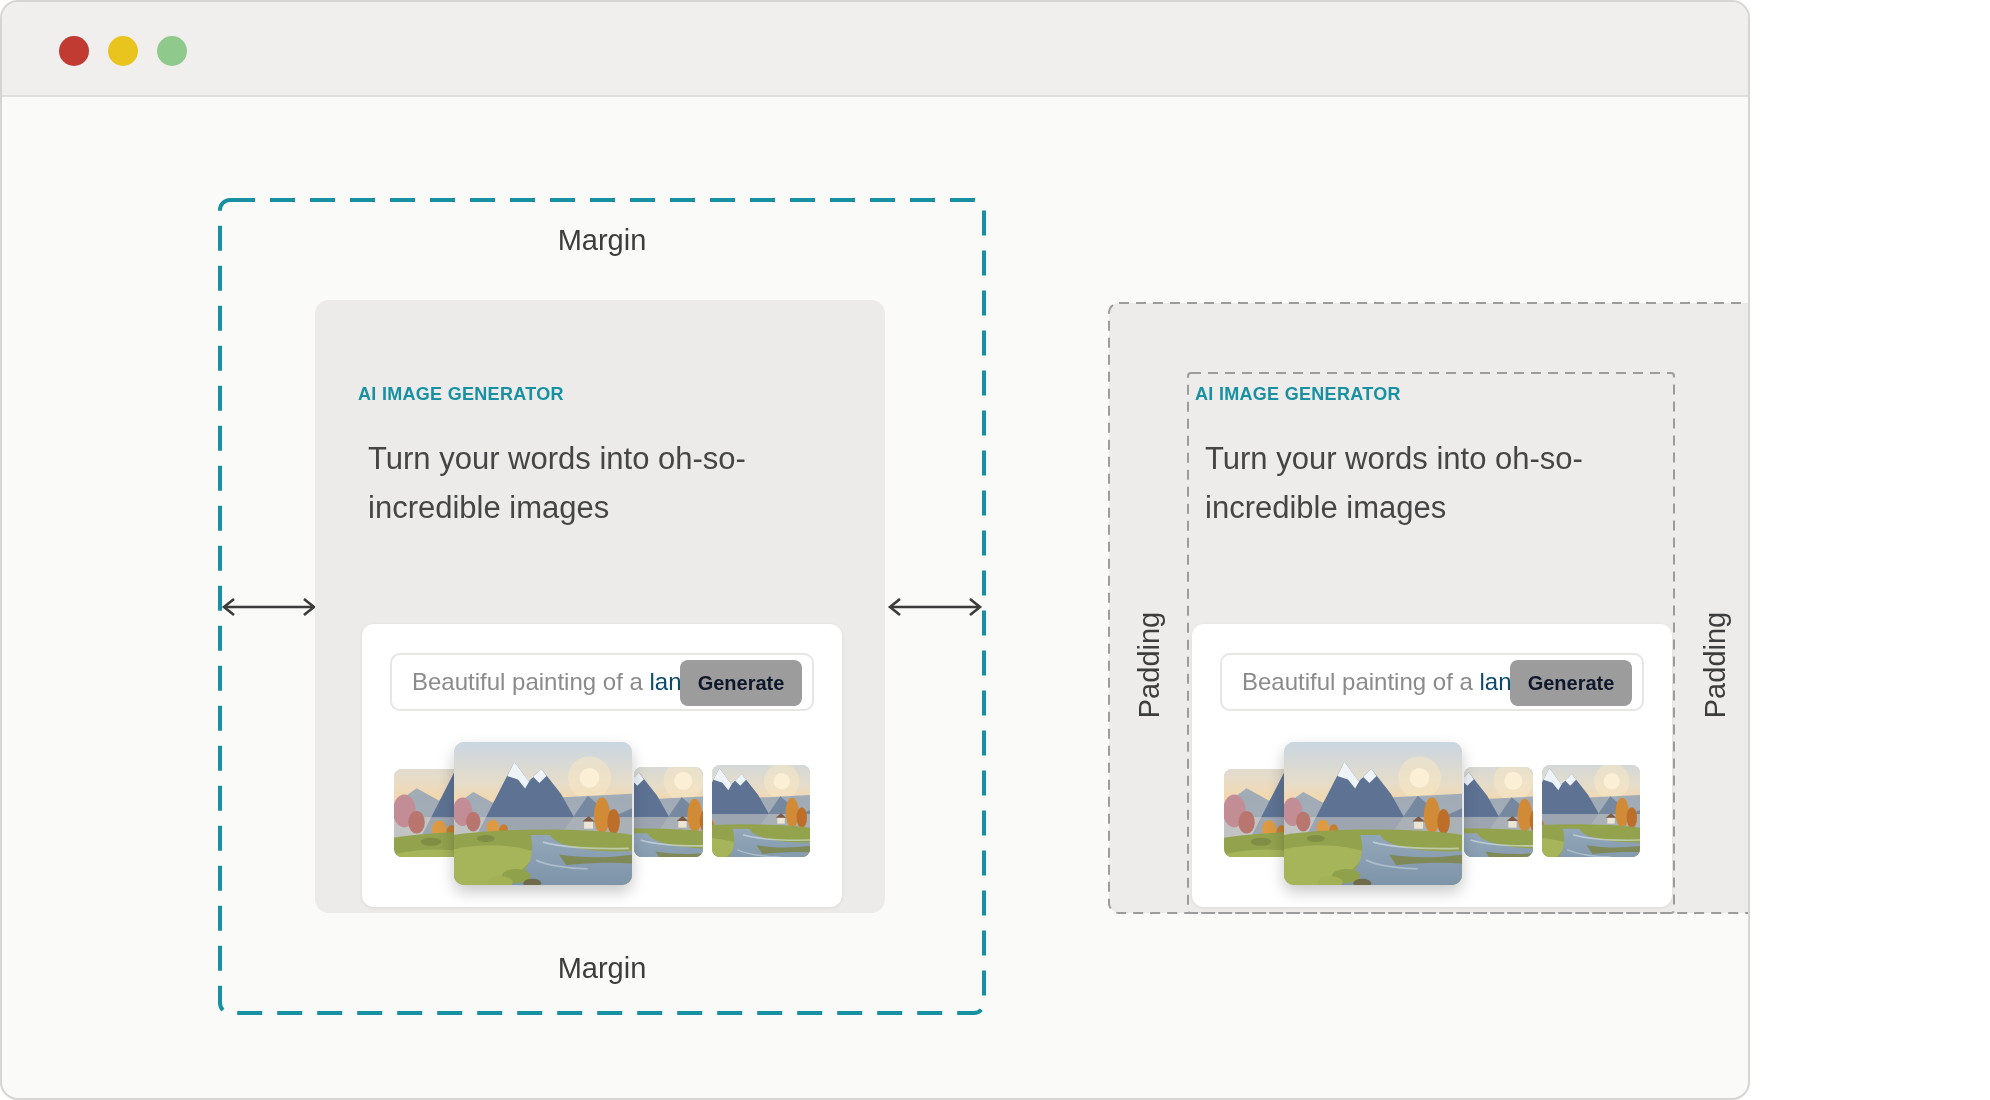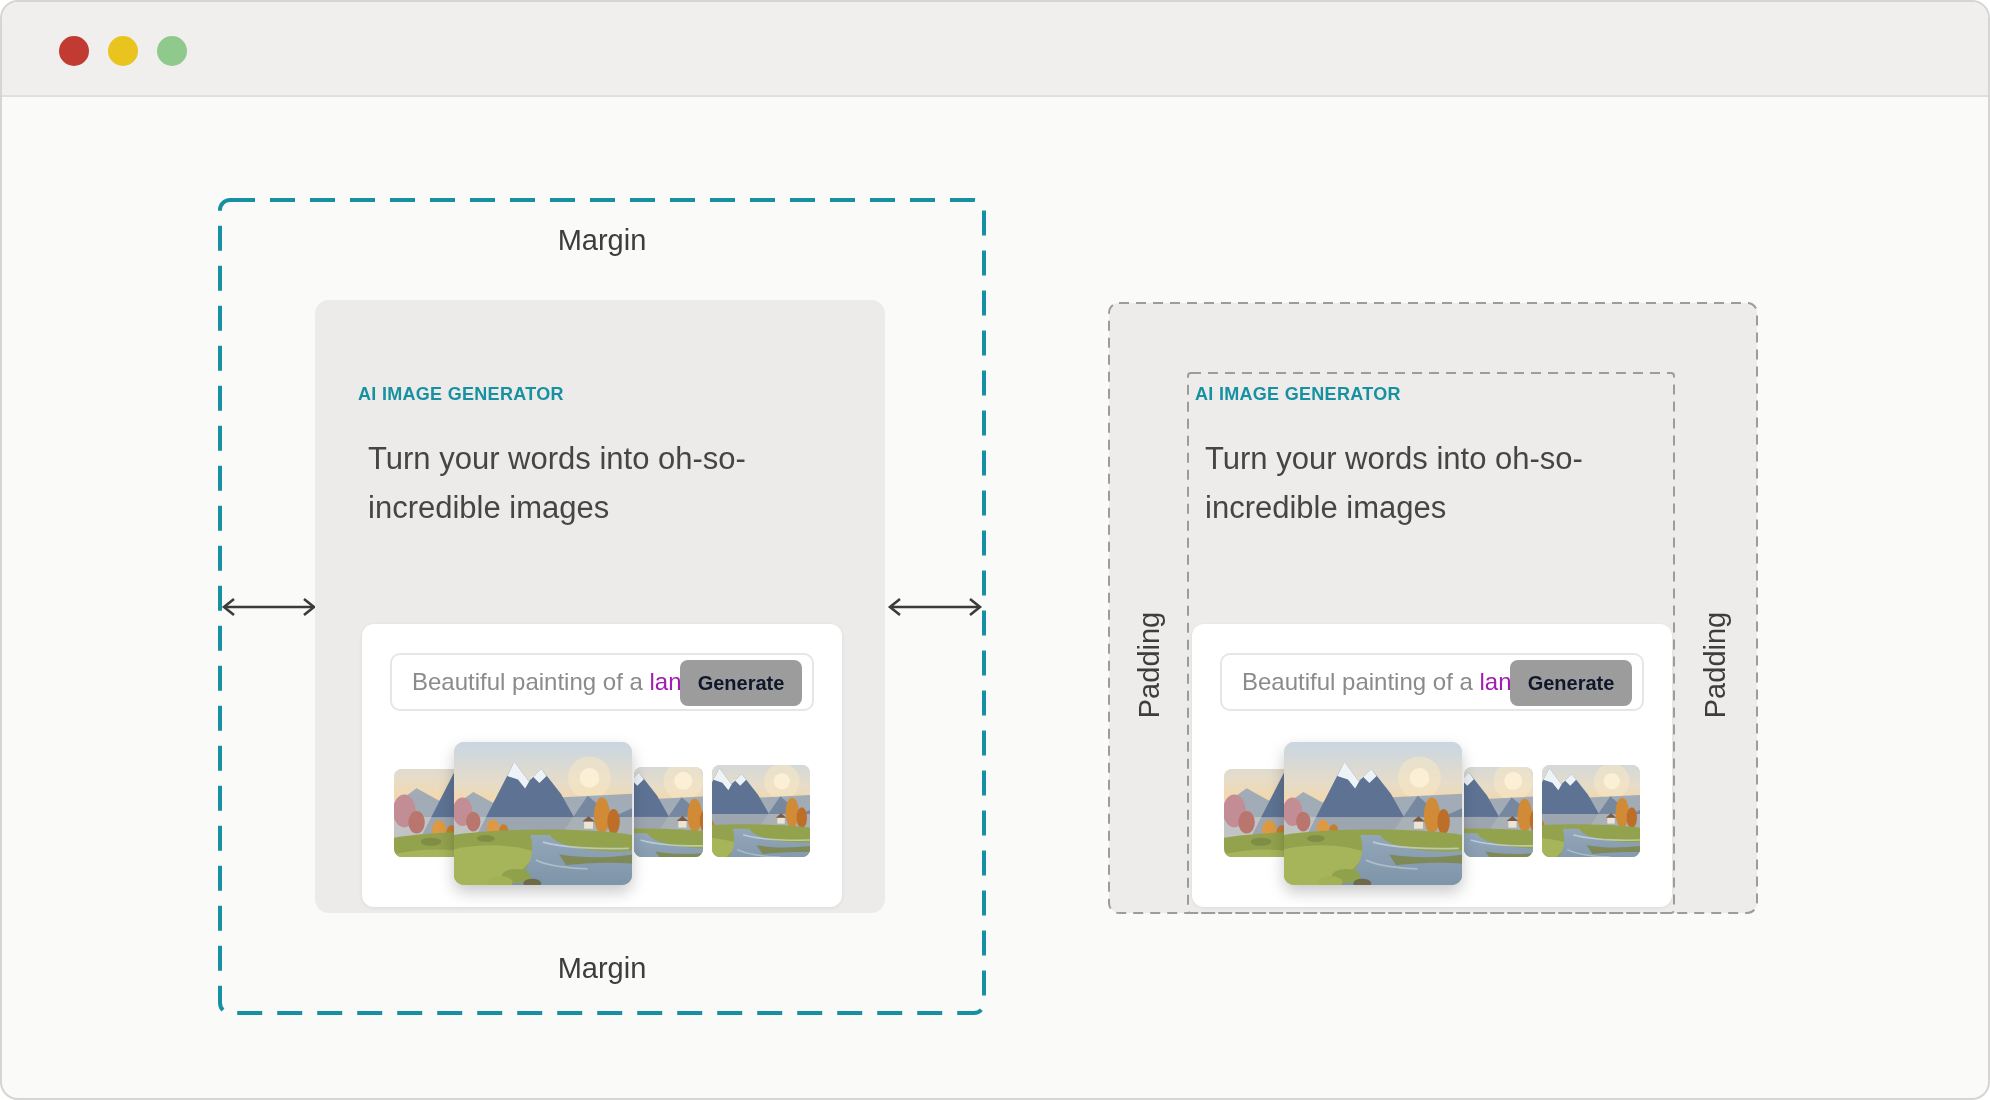--- a/index.html
+++ b/index.html
@@ -1,16 +1,16 @@
 <!DOCTYPE html>
 <html><head>
 <meta charset="utf-8">
 <style>
   html,body{margin:0;padding:0;background:#ffffff;font-family:"Liberation Sans",sans-serif;}
-  #app{position:relative;width:1990px;height:1100px;box-sizing:border-box;
+  #app{position:relative;width:1750px;height:1100px;box-sizing:border-box;
        background:#fafaf9;border:2px solid #d6d5d3;border-radius:18px;overflow:hidden;}
   .abs{position:absolute;}
 
   
   .titlebar{position:absolute;left:0;top:0;width:100%;height:95px;background:#f0efed;
             border-bottom:2px solid #e0dfdd;box-sizing:border-box;}
   .dot{position:absolute;top:34px;width:30px;height:30px;border-radius:50%;}
   .dot.red{left:57px;background:#c13b33;}
   .dot.yellow{left:106px;background:#eac41e;}
   .dot.green{left:155px;background:#8fc98c;}
@@ -30,21 +30,21 @@
   .card{position:absolute;background:#ecebe9;border-radius:14px;}
   .card-left{left:313px;top:298px;width:570px;height:613px;}
   .eyebrow{position:absolute;font-size:18px;font-weight:700;letter-spacing:.3px;color:#1791a2;}
   .headline{position:absolute;font-size:31px;line-height:49px;color:#454545;margin-left:10px;}
 
   .widget{position:absolute;width:480px;height:283px;background:#ffffff;border-radius:12px;
           box-shadow:0 1px 4px rgba(0,0,0,.07);}
   .prompt{position:absolute;left:28px;top:29px;width:424px;height:58px;box-sizing:border-box;
           border:2px solid #e7e6e4;border-radius:10px;background:#fff;}
   .ph{position:absolute;left:20px;top:0;height:54px;line-height:54px;font-size:24px;color:#8b8b8b;white-space:nowrap;}
-  .ph .fade{color:#a21caf;}
+  .ph .fade{color:#0c4a6e;}
   .ph .fade2{color:#e4e4e4;}
   .gen-btn{position:absolute;right:10px;top:5px;width:122px;height:46px;background:#9c9c9c;
            border-radius:8px;color:#0f172a;font-size:20px;font-weight:700;text-align:center;
            line-height:46px;}
   .thumb{position:absolute;border-radius:8px;overflow:hidden;background:#cdd6da;}
   .thumb svg{display:block;width:100%;height:100%;}
   .t1{left:32px;top:145px;width:76px;height:88px;z-index:1;}
   .t2{left:92px;top:118px;width:178px;height:143px;z-index:2;border-radius:10px;
       box-shadow:0 7px 16px rgba(0,0,0,.22);}
   .t3{left:272px;top:143px;width:69px;height:90px;z-index:1;}

